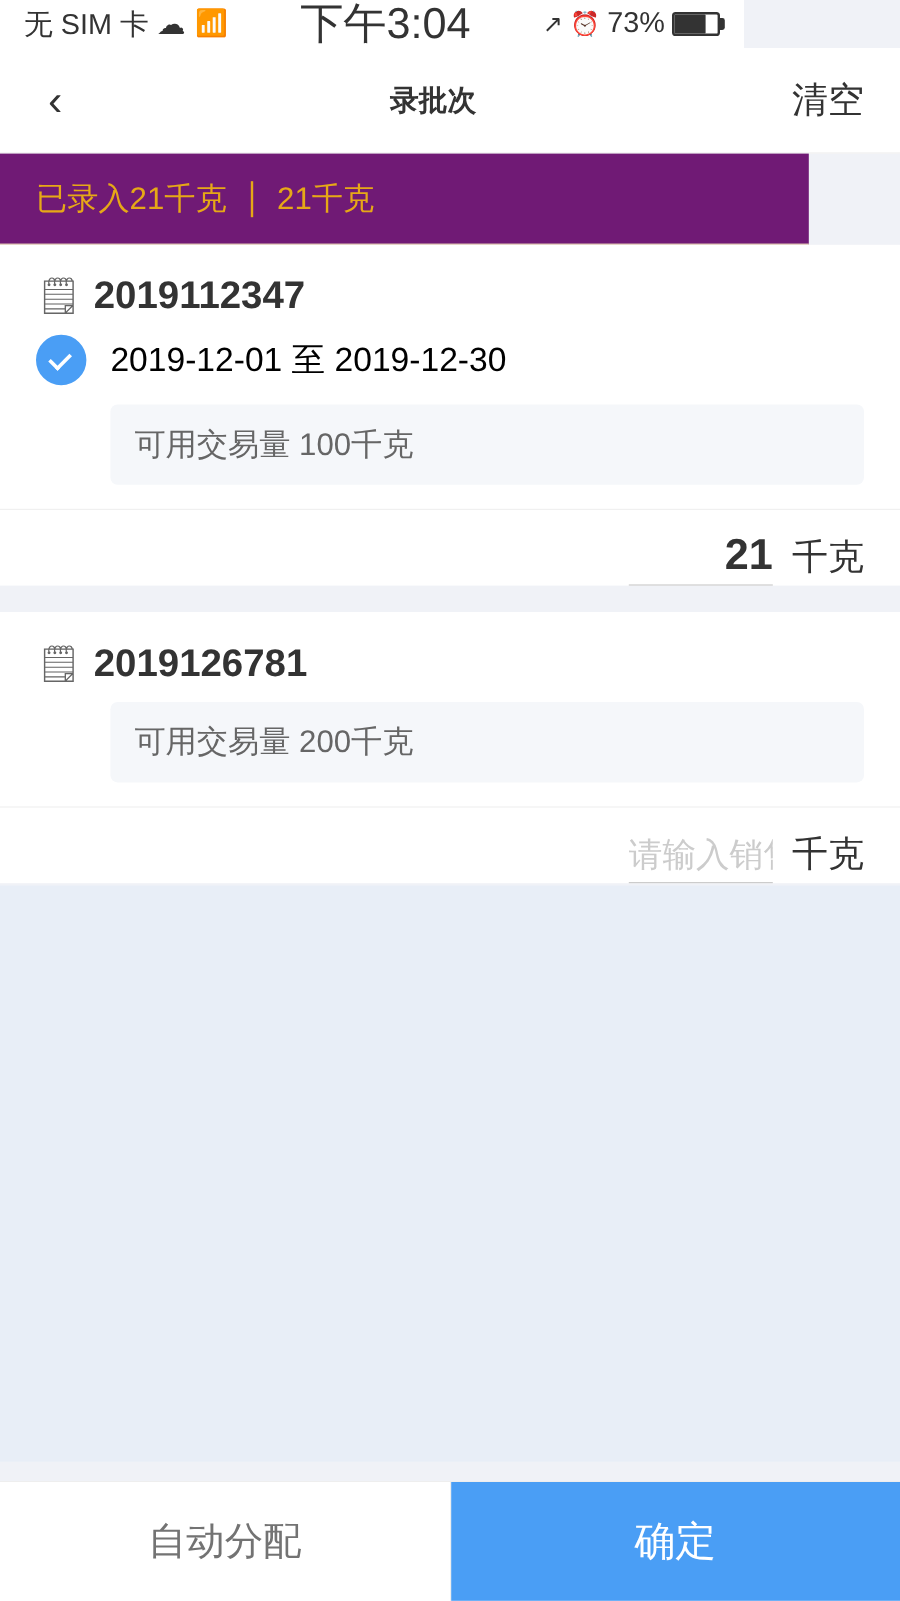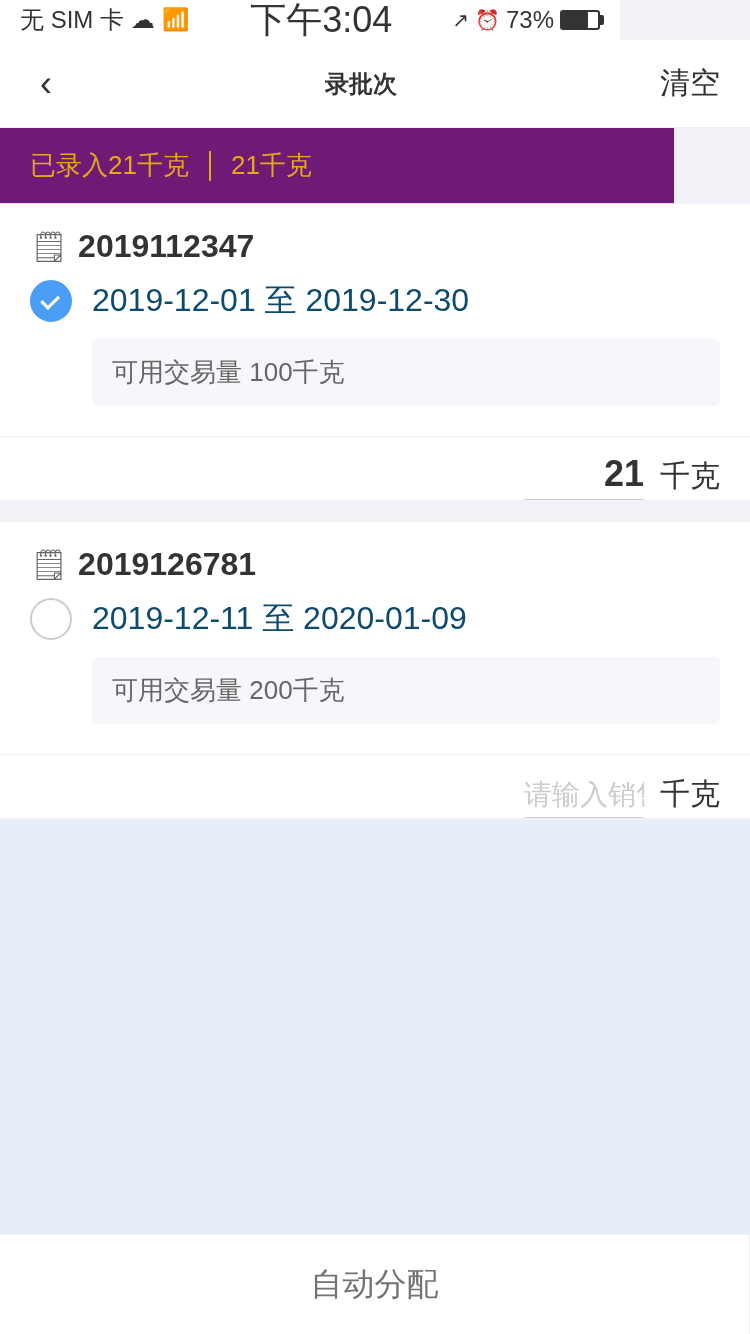--- a/index.html
+++ b/index.html
@@ -144,43 +144,42 @@
     .radio-circle.checked::after {
       content: '';
       width: 14px;
       height: 8px;
       border-left: 3px solid #fff;
       border-bottom: 3px solid #fff;
       transform: rotate(-45deg) translateY(-2px);
       display: block;
     }
     .date-text {
-      font-size: 32px;
-      color: #0c4a6e;
+      font-size: 28px;
+      color: #000000;
     }
 
     
     .avail-box {
       background: #f5f7fa;
       border-radius: 6px;
       padding: 16px 20px;
       font-size: 26px;
       color: #666;
       margin-left: 62px;
     }
 
     
     .qty-row {
       display: flex;
       align-items: center;
       justify-content: flex-end;
       gap: 16px;
       padding: 16px 30px 0 30px;
       border-top: 1px solid #f0f0f0;
-      margin-top: 10px;
     }
     .qty-input {
       text-align: right;
       font-size: 36px;
       font-weight: 600;
       color: #333;
       border: none;
       background: transparent;
       outline: none;
       width: 120px;
@@ -301,31 +300,28 @@
 </div>
 
 <div class="separator"></div>
 
 <div class="card">
   <div class="card-inner">
     <div class="batch-number-row">
       <span class="doc-icon">🗒</span>
       <span class="batch-number">2019126781</span>
     </div>
-    <div class="date-row">
-      <div class="radio-circle"></div>
-      <span class="date-text">2019-12-11 至 2020-01-09</span>
-    </div>
     <div class="avail-box">可用交易量 200千克</div>
   </div>
   <div class="qty-row">
     <div class="qty-underline">
       <input class="qty-input" type="text" value="" placeholder="请输入销售数量" style="">
     </div>
     <span class="qty-unit">千克</span>
   </div>
 </div>
 
 <div class="bottom-bg"></div>
 
 <div class="footer">
   <div class="footer-auto">自动分配</div>
+  <div class="footer-confirm">确定</div>
 </div>
 
 </body></html>

